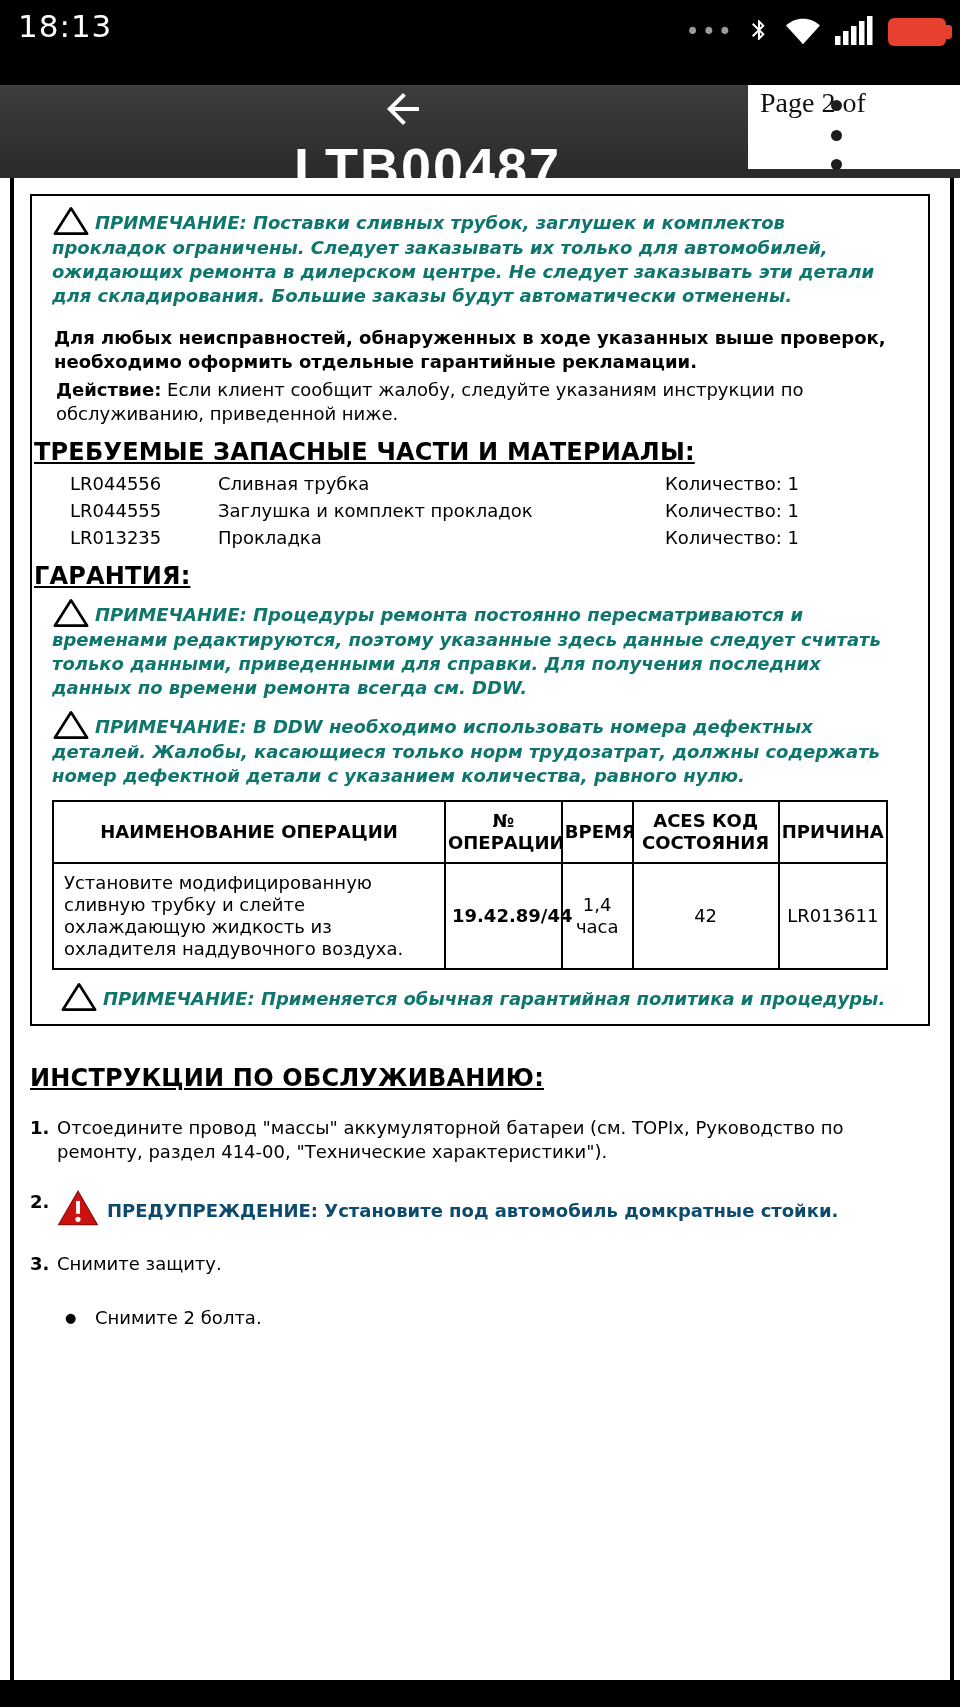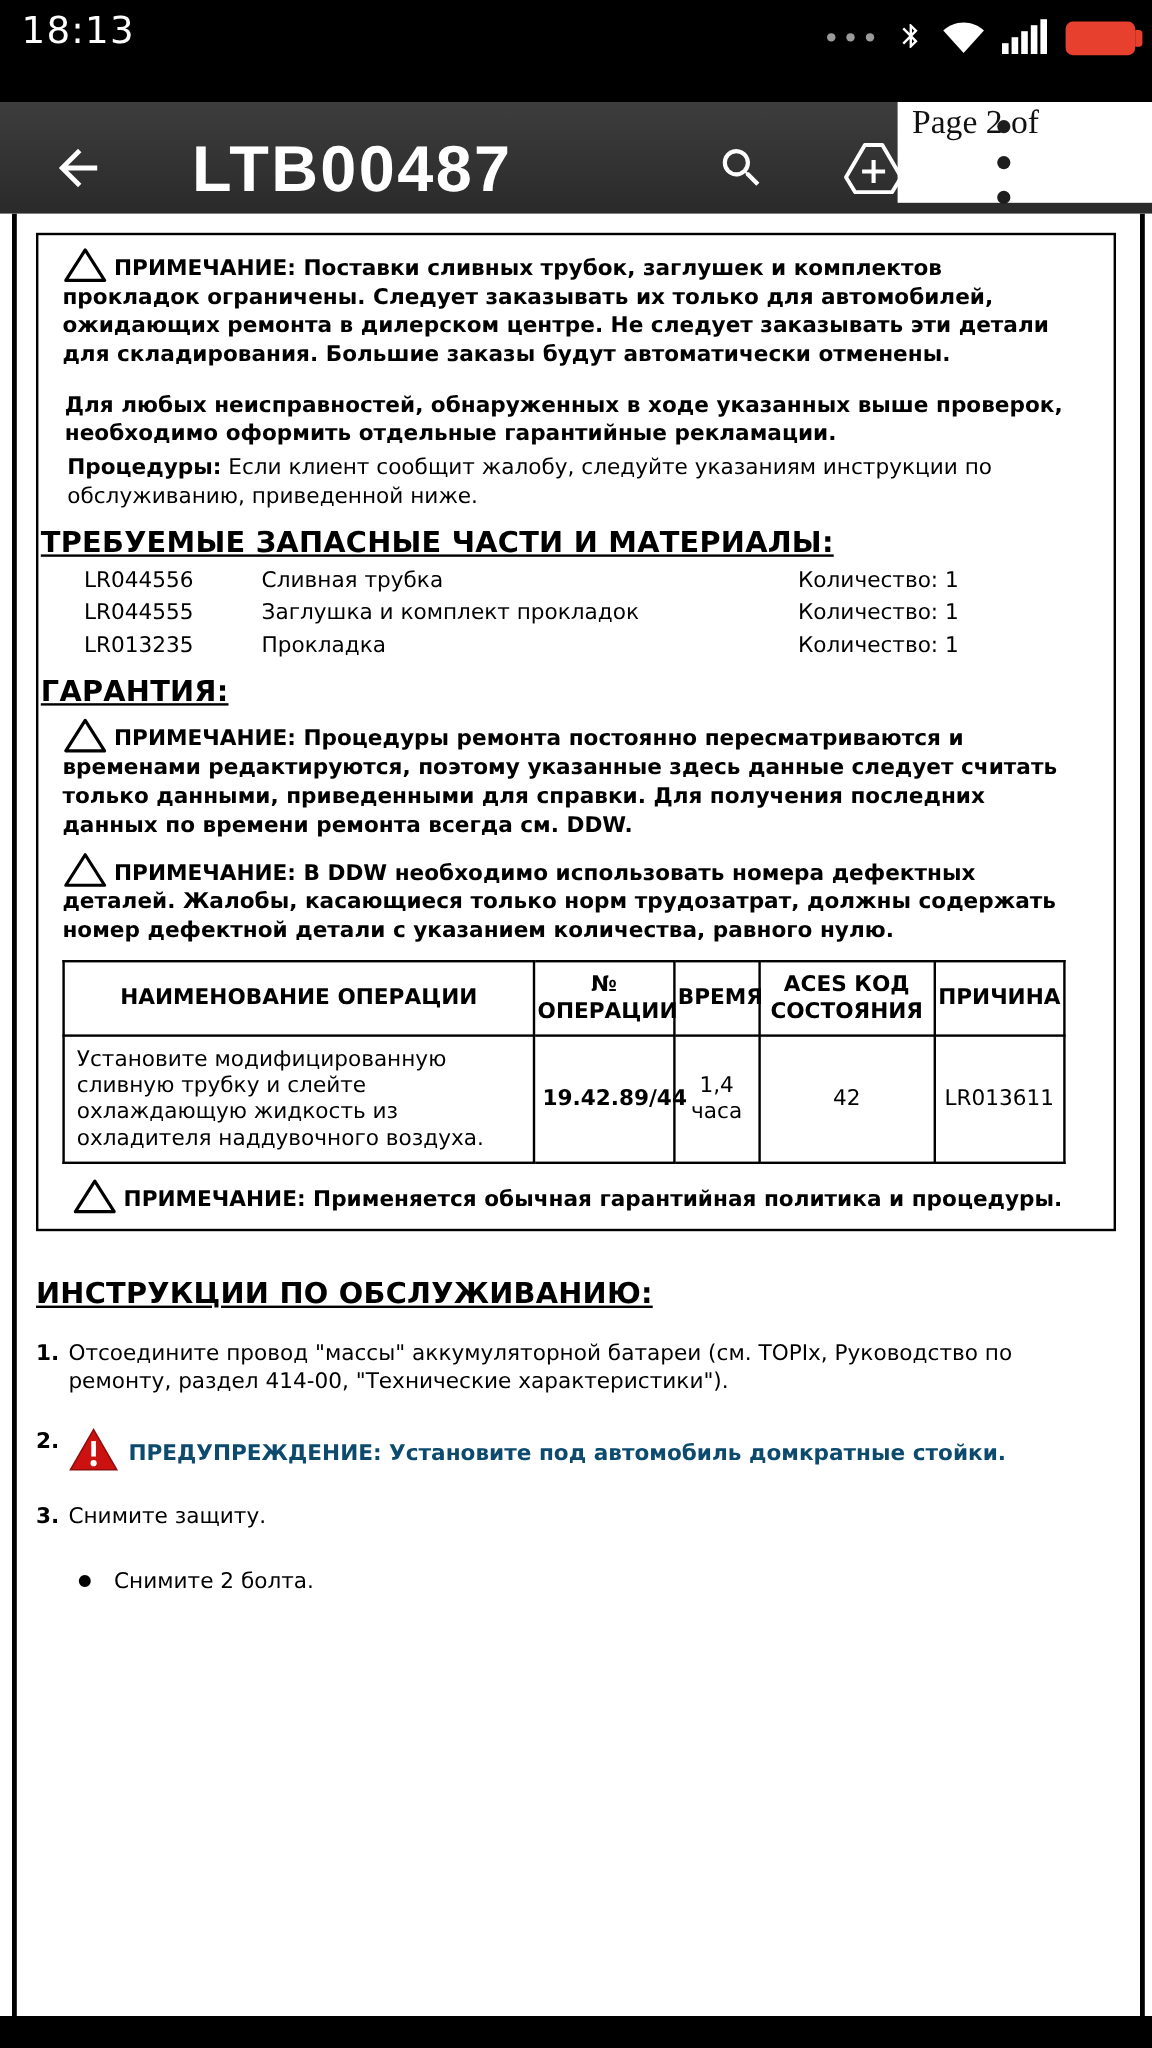--- a/index.html
+++ b/index.html
@@ -13,21 +13,21 @@
   .status-time { font-size:31px; letter-spacing:1px; }
   .status-icons { display:flex; align-items:center; gap:13px; height:46px; padding-top:2px; }
   .notif-dots { color:#9a9a9a; font-size:24px; letter-spacing:2px; line-height:30px; }
   .battery { width:58px; height:28px; border-radius:6px; background:#e8402e; position:relative; }
   .battery::after { content:""; position:absolute; right:-6px; top:7px; width:6px; height:14px;
     background:#e8402e; border-radius:0 3px 3px 0; }
 
   
   .toolbar { position:absolute; top:85px; left:0; right:0; height:114px;
     background:linear-gradient(180deg,#3d3d3d,#262626); border-bottom:2px solid #151515;
-    display:flex; align-items:center; padding:0 175px 0 20px; }
+    display:flex; align-items:center; padding:0 175px 0 20px;flex-direction:column; }
   .back-btn { width:90px; height:93px; display:flex; align-items:center; justify-content:center; }
   .toolbar-title { color:#fff; font-family:"Liberation Sans", sans-serif; font-weight:bold;
     font-size:54px; letter-spacing:2px; margin-left:50px; white-space:nowrap; }
   .tb-spacer { flex:1; }
   .icon-btn { height:93px; display:flex; align-items:center; justify-content:center; }
   .search-btn { width:105px; }
   .drive-btn { width:115px; }
   .page-indicator { position:absolute; top:85px; right:0; width:212px; height:84px;
     background:#fff; z-index:5; color:#111; font-family:"Liberation Serif", serif;
     font-size:28px; padding:2px 4px 0 12px; }
@@ -38,21 +38,21 @@
   
   .page { position:absolute; top:178px; left:0; right:0; bottom:27px; background:#fff; overflow:hidden; }
   .page-edge-left { position:absolute; top:0; bottom:0; left:10px; width:4px; background:#000; }
   .page-edge-right { position:absolute; top:0; bottom:0; right:6px; width:4px; background:#000; }
   .bottom-bar { position:absolute; left:0; right:0; bottom:0; height:27px; background:#000; }
 
   .doc { position:relative; margin:16px 30px 0 30px; color:#000;
     font-size:18px; line-height:24px; }
   .info-box { border:2px solid #000; padding:10px 6px 12px 0; }
 
-  .note { color:#000000; font-weight:bold; margin:0 20px 0 20px; }
+  .note { color:#0f766e; font-weight:bold; margin:0 20px 0 20px;font-style:italic; }
   .note + * { }
   .note-triangle { display:inline-block; vertical-align:-7px; margin-right:5px; }
   .mt-note2 { margin-top:10px; }
   .mt-note3 { margin-top:10px; }
   .mt-note4 { margin-top:12px; margin-left:28px; }
 
   .bold-para { font-weight:bold; margin:18px 20px 0 22px; }
   .reason-para { margin:24px 20px 0 24px; font-size:17px; }
   .action-para { margin:4px 20px 0 24px; }
   .label-bold { font-weight:bold; }
@@ -160,21 +160,21 @@
         <p class="note">
           <svg class="note-triangle" width="38" height="30" viewBox="0 0 32 26">
               <path d="M16 2 L30 24 H2 Z" fill="#fff" stroke="#000" stroke-width="2.3" stroke-linejoin="round"></path>
             </svg><span>ПРИМЕЧАНИЕ: Поставки сливных трубок, заглушек и комплектов прокладок ограничены. Следует заказывать их только для автомобилей, ожидающих ремонта в дилерском центре. Не следует заказывать эти детали для складирования. Большие заказы будут автоматически отменены.</span>
         </p>
 
         <p class="bold-para">Для любых неисправностей, обнаруженных в ходе указанных выше проверок, необходимо оформить отдельные гарантийные рекламации.</p>
 
 
         <p class="action-para">
-          <span class="label-bold">Процедуры:</span><span> Если клиент сообщит жалобу, следуйте указаниям инструкции по обслуживанию, приведенной ниже.</span>
+          <span class="label-bold">Действие:</span><span> Если клиент сообщит жалобу, следуйте указаниям инструкции по обслуживанию, приведенной ниже.</span>
         </p>
 
         <h2 class="section-heading heading-in-box">ТРЕБУЕМЫЕ ЗАПАСНЫЕ ЧАСТИ И МАТЕРИАЛЫ:</h2>
 
         <div class="parts-table">
           <div class="parts-row">
             <span>LR044556</span>
             <span>Сливная трубка</span>
             <span>Количество: 1</span>
           </div>

